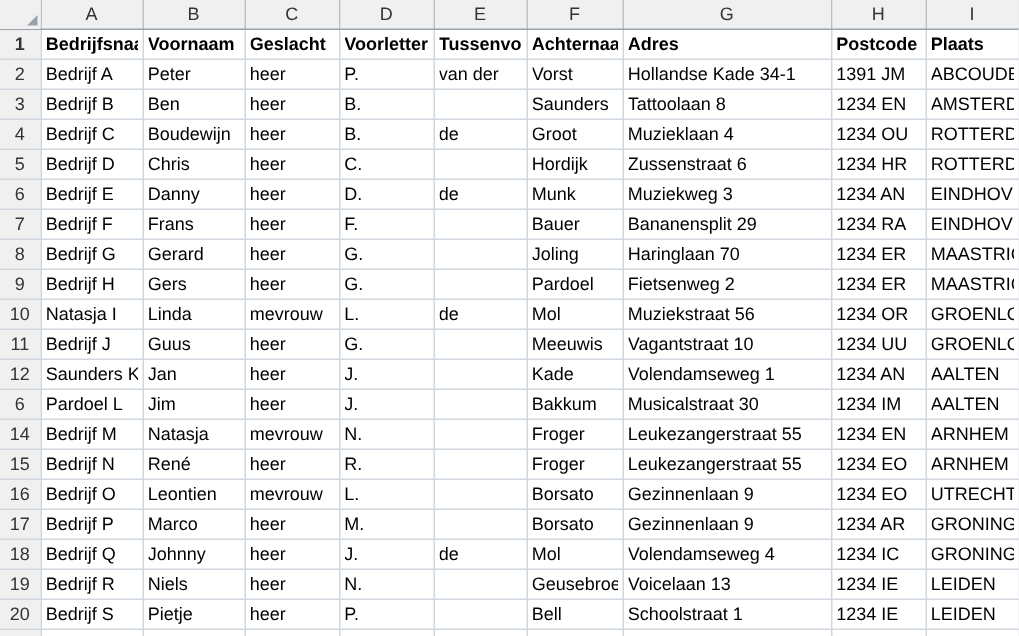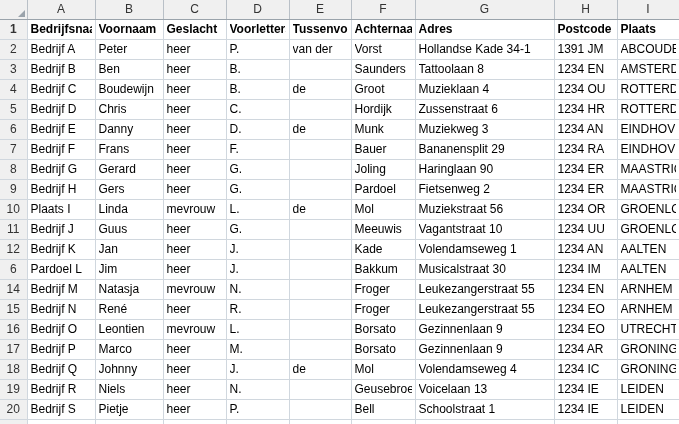--- a/index.html
+++ b/index.html
@@ -350,21 +350,21 @@
           <td>
             <span class="cell">G.</span>
           </td>
           <td>
             <span class="cell"></span>
           </td>
           <td>
             <span class="cell">Joling</span>
           </td>
           <td>
-            <span class="cell">Haringlaan 90</span>
+            <span class="cell">Haringlaan 70</span>
           </td>
           <td>
             <span class="cell">1234 ER</span>
           </td>
           <td>
             <span class="cell">MAASTRICHT</span>
           </td>
         </tr>
         <tr>
           <td class="rownum">9</td>
@@ -392,21 +392,21 @@
           <td>
             <span class="cell">1234 ER</span>
           </td>
           <td>
             <span class="cell">MAASTRICHT</span>
           </td>
         </tr>
         <tr>
           <td class="rownum">10</td>
           <td>
-            <span class="cell">Plaats I</span>
+            <span class="cell">Natasja I</span>
           </td>
           <td>
             <span class="cell">Linda</span>
           </td>
           <td>
             <span class="cell">mevrouw</span>
           </td>
           <td>
             <span class="cell">L.</span>
           </td>
@@ -452,21 +452,21 @@
           <td>
             <span class="cell">1234 UU</span>
           </td>
           <td>
             <span class="cell">GROENLO</span>
           </td>
         </tr>
         <tr>
           <td class="rownum">12</td>
           <td>
-            <span class="cell">Bedrijf K</span>
+            <span class="cell">Saunders K</span>
           </td>
           <td>
             <span class="cell">Jan</span>
           </td>
           <td>
             <span class="cell">heer</span>
           </td>
           <td>
             <span class="cell">J.</span>
           </td>

